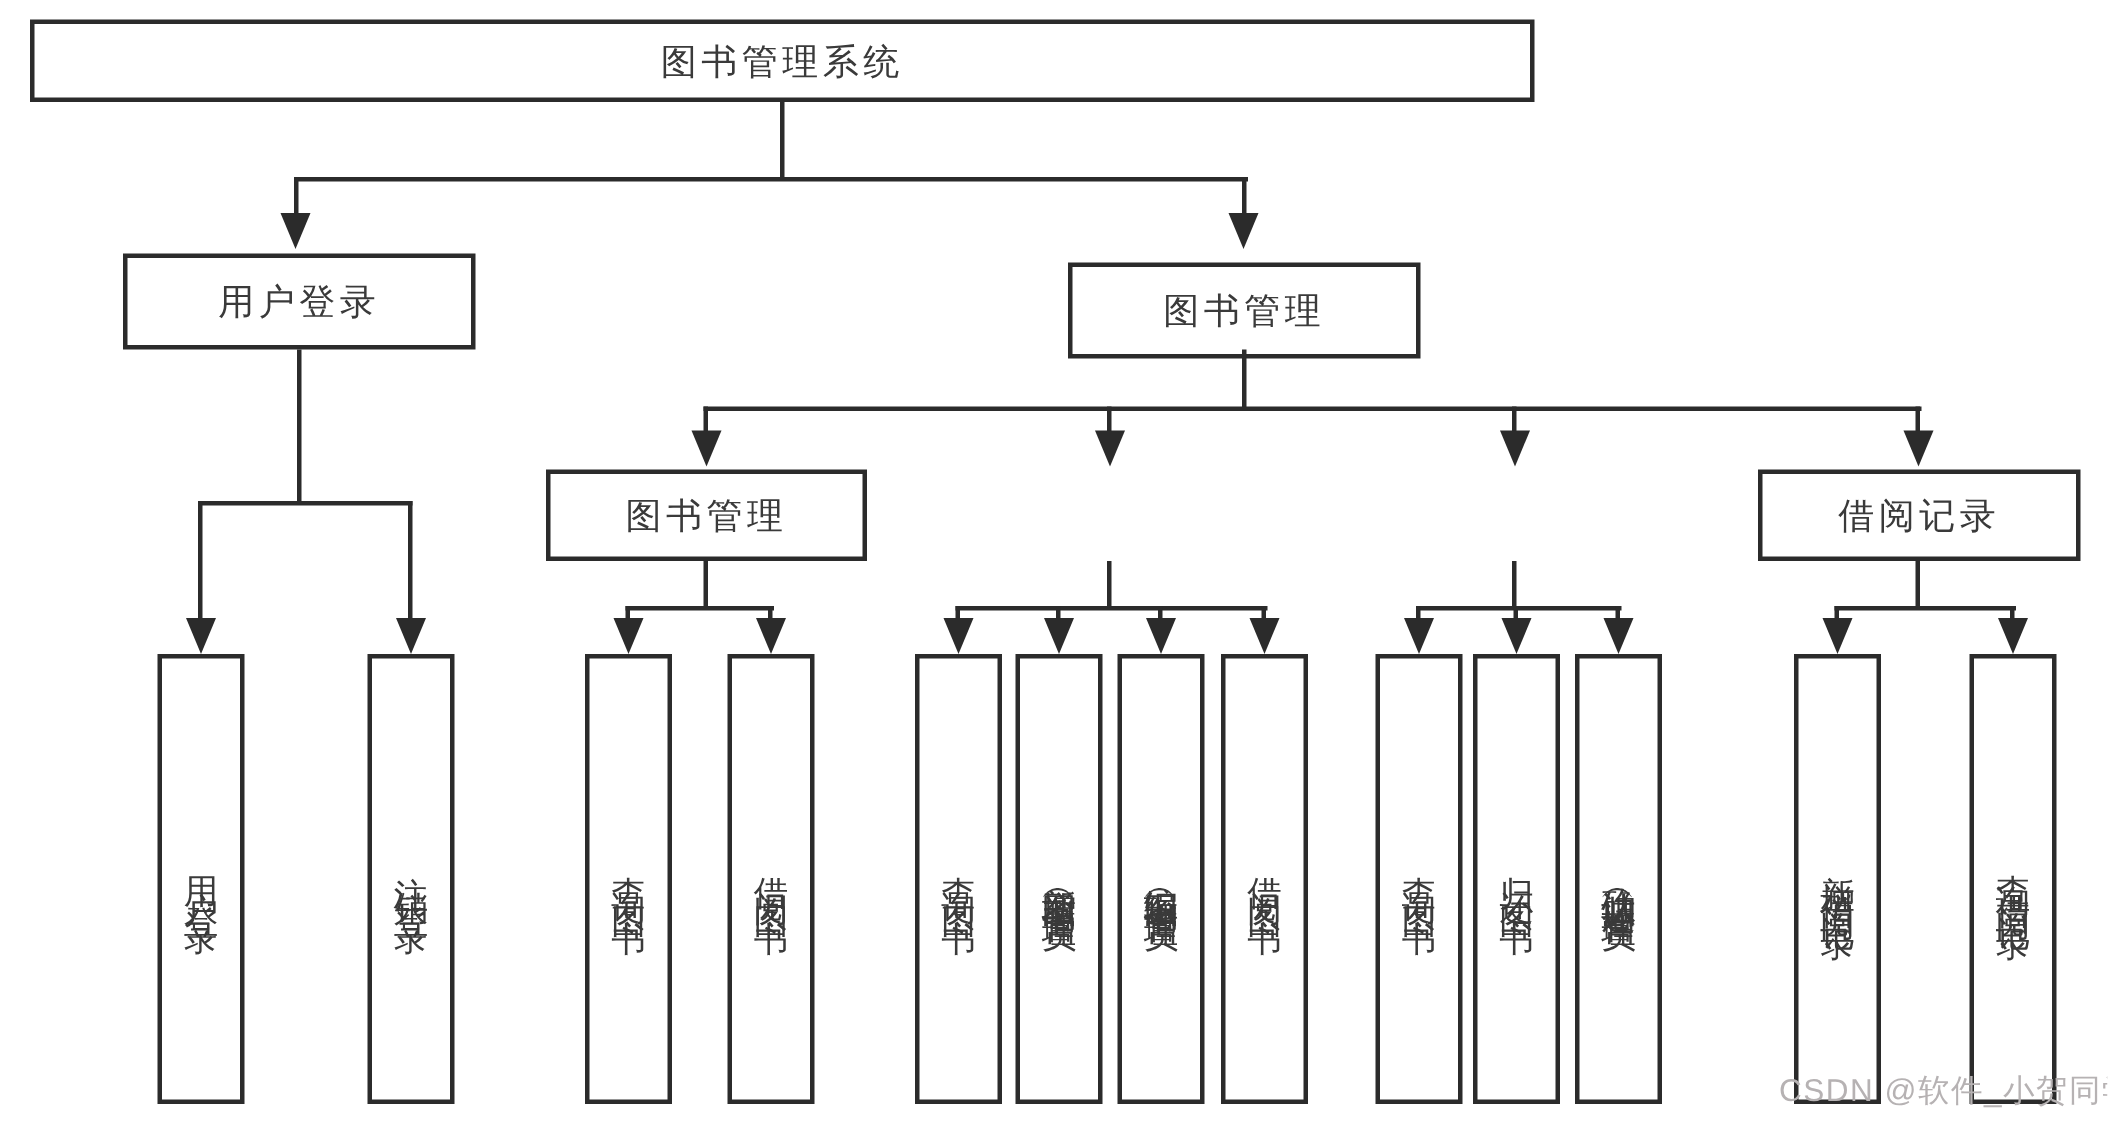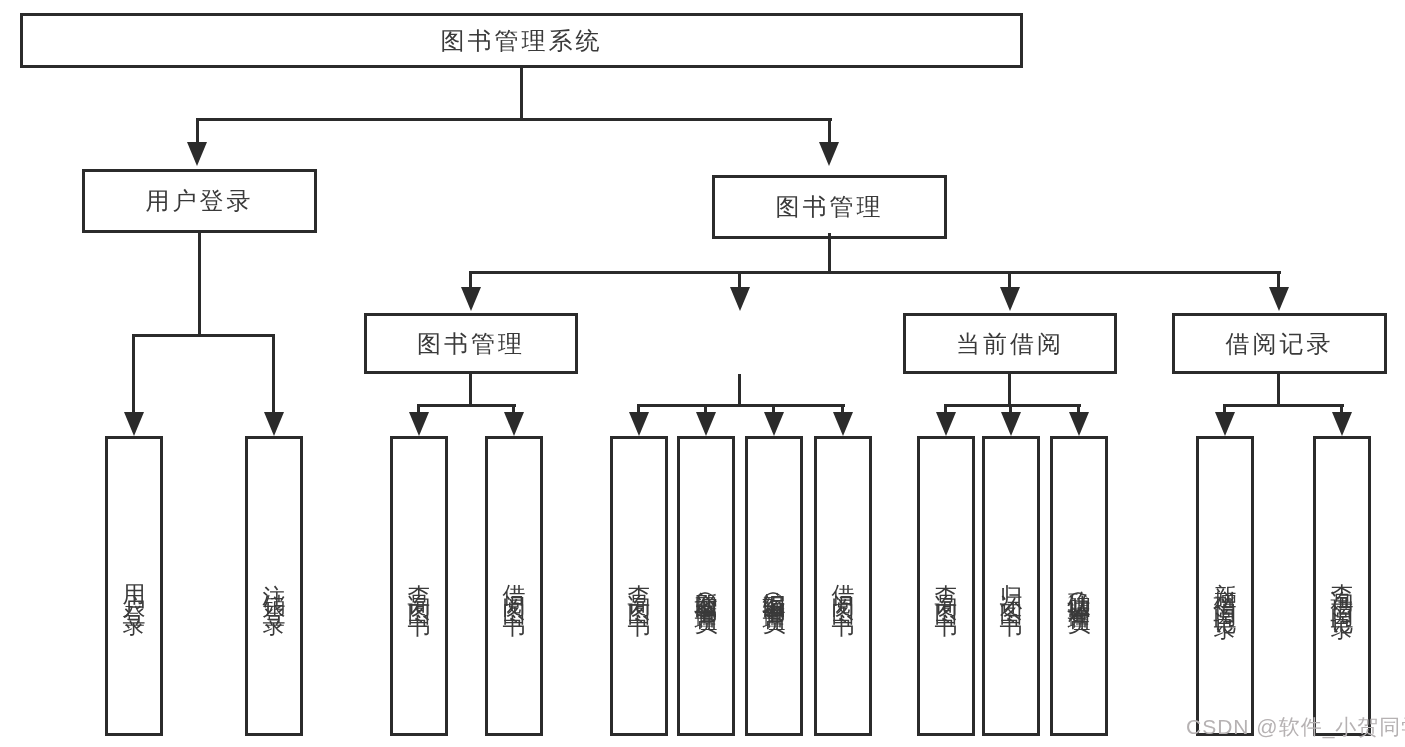--- a/index.html
+++ b/index.html
@@ -70,23 +70,20 @@
   <div class="arrow" style="left:461px; top:287px;"></div>
   <div class="line" style="left:738px; top:271px; width:3px; height:18px;"></div>
   <div class="arrow" style="left:730px; top:287px;"></div>
   <div class="line" style="left:1008px; top:271px; width:3px; height:18px;"></div>
   <div class="arrow" style="left:1000px; top:287px;"></div>
   <div class="line" style="left:1277px; top:271px; width:3px; height:18px;"></div>
   <div class="arrow" style="left:1269px; top:287px;"></div>
 
   <div class="box hbox" style="left:364px; top:313px; width:214px; height:61px;">
     <span>图书管理</span>
-  </div>
-  <div class="box hbox" style="left:903px; top:313px; width:214px; height:61px;">
-    <span>当前借阅</span>
   </div>
   <div class="box hbox" style="left:1172px; top:313px; width:215px; height:61px;font-family:Liberation Serif, serif;">
     <span>借阅记录</span>
   </div>
 
   <div class="line" style="left:469px; top:374px; width:3px; height:30px;"></div>
   <div class="line" style="left:417px; top:404px; width:99px; height:3px;"></div>
   <div class="line" style="left:417px; top:404px; width:3px; height:10px;"></div>
   <div class="arrow" style="left:409px; top:412px;"></div>
   <div class="line" style="left:512px; top:404px; width:3px; height:10px;"></div>

